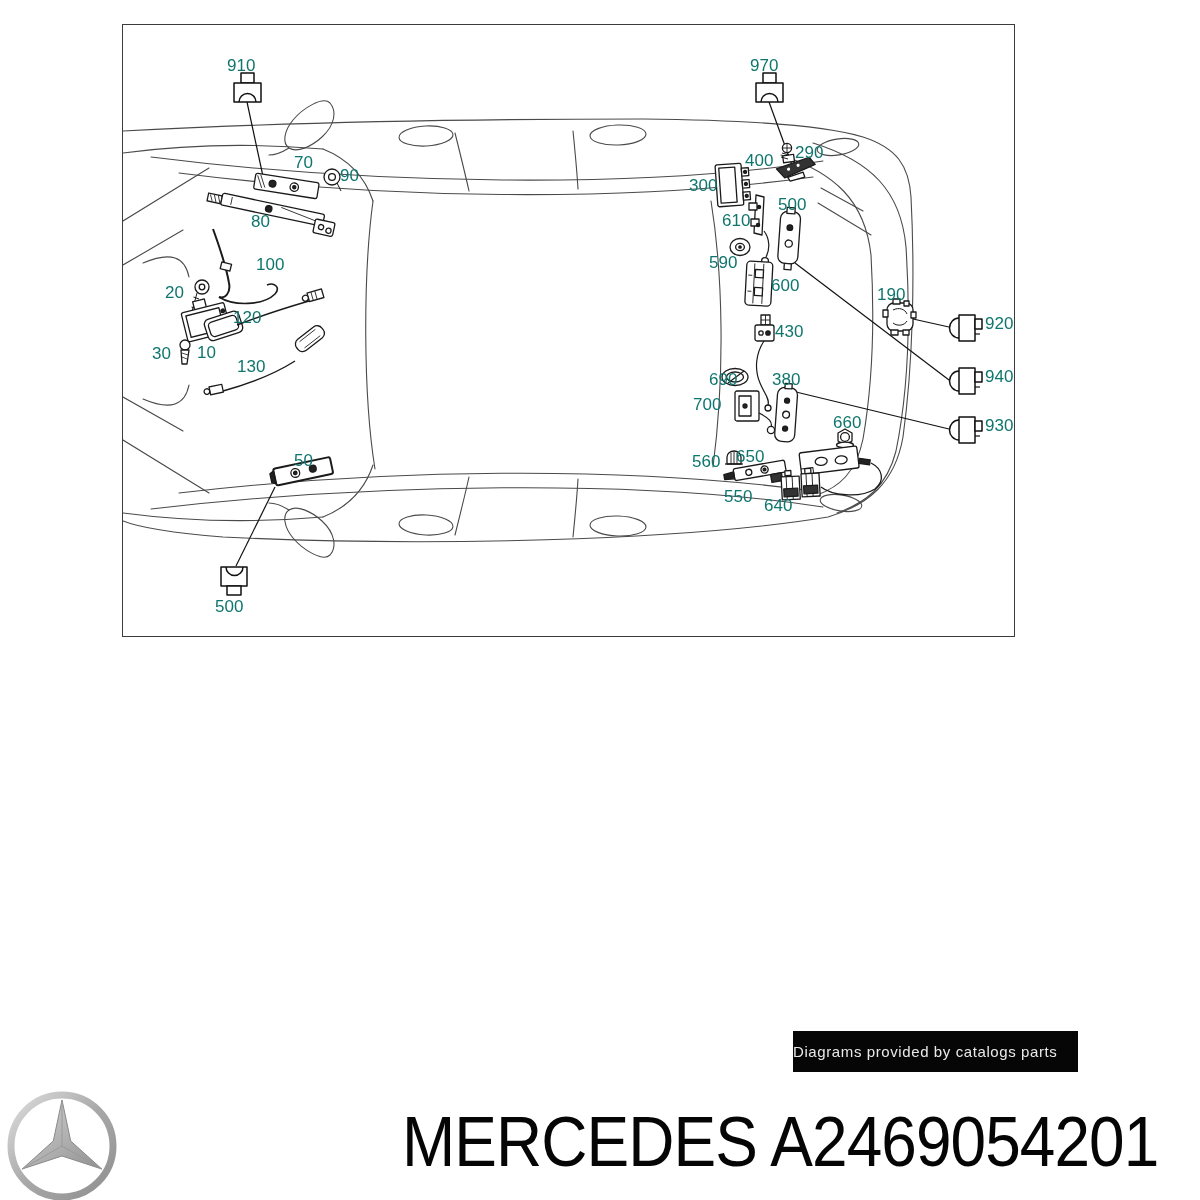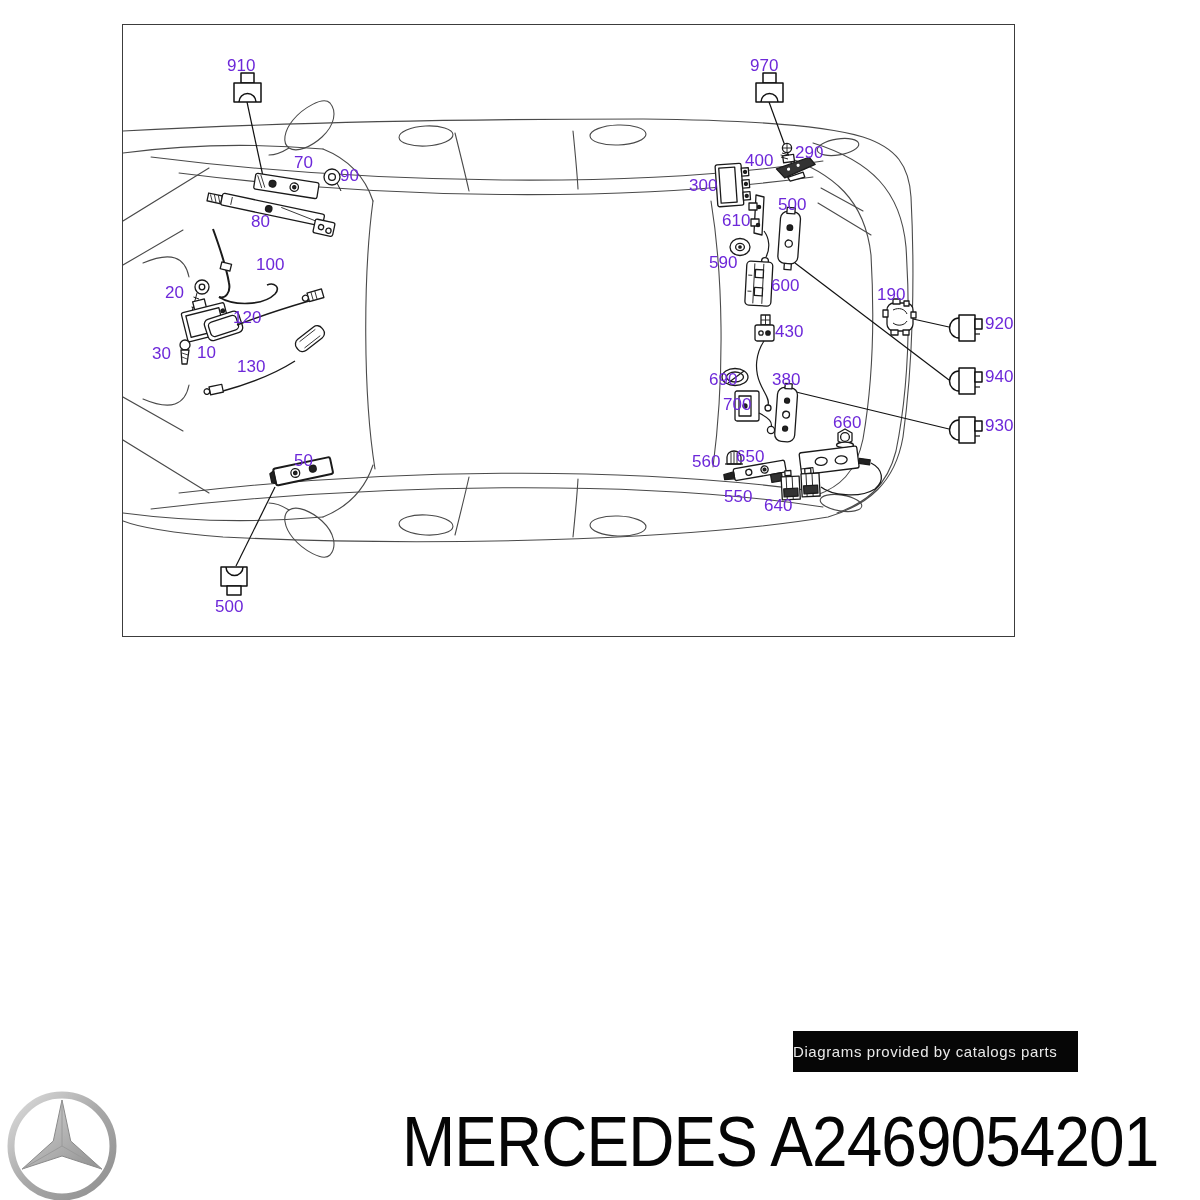--- a/index.html
+++ b/index.html
@@ -1,21 +1,21 @@
 <!DOCTYPE html>
 <html><head>
 <meta charset="utf-8">
 <style>
   html,body{margin:0;padding:0;background:#ffffff;width:1200px;height:1200px;overflow:hidden;
             font-family:"Liberation Sans", sans-serif;}
   #stage{position:relative;width:1200px;height:1200px;background:#fff;}
   
   #panel{position:absolute;left:122px;top:24px;width:891px;height:611px;border:1px solid #3c3c3c;background:#fff;}
   #panel svg{position:absolute;left:0;top:0;}
-  .lbl{position:absolute;font-size:17px;line-height:19px;color:#6d28d9;white-space:nowrap;
+  .lbl{position:absolute;font-size:17px;line-height:19px;color:#0f766e;white-space:nowrap;
        font-family:"Liberation Sans", sans-serif;}
   
   #badge{position:absolute;left:793px;top:1031px;width:285px;height:41px;background:#060606;
          display:flex;align-items:center;}
   #badge span{color:#e9e9e9;font-size:15px;letter-spacing:0.6px;}
   
   #logo{position:absolute;left:4px;top:1088px;}
   #title{position:absolute;left:402px;top:1101px;font-size:71px;color:#050505;white-space:nowrap;
          transform:scaleX(0.9);transform-origin:left top;letter-spacing:-1px;}
 </style>
@@ -364,21 +364,21 @@
     <div class="lbl" style="left:672px;top:118px">290</div>
     <div class="lbl" style="left:622px;top:126px">400</div>
     <div class="lbl" style="left:566px;top:151px">300</div>
     <div class="lbl" style="left:599px;top:186px">610</div>
     <div class="lbl" style="left:655px;top:170px">500</div>
     <div class="lbl" style="left:586px;top:228px">590</div>
     <div class="lbl" style="left:648px;top:251px">600</div>
     <div class="lbl" style="left:754px;top:260px">190</div>
     <div class="lbl" style="left:652px;top:297px">430</div>
     <div class="lbl" style="left:586px;top:345px">690</div>
-    <div class="lbl" style="left:600px;top:370px">700</div>
+    <div class="lbl" style="left:570px;top:370px">700</div>
     <div class="lbl" style="left:649px;top:345px">380</div>
     <div class="lbl" style="left:710px;top:388px">660</div>
     <div class="lbl" style="left:569px;top:427px">560</div>
     <div class="lbl" style="left:613px;top:422px">650</div>
     <div class="lbl" style="left:601px;top:462px">550</div>
     <div class="lbl" style="left:641px;top:471px">640</div>
     <div class="lbl" style="left:862px;top:289px">920</div>
     <div class="lbl" style="left:862px;top:342px">940</div>
     <div class="lbl" style="left:862px;top:391px">930</div>
   </div>

